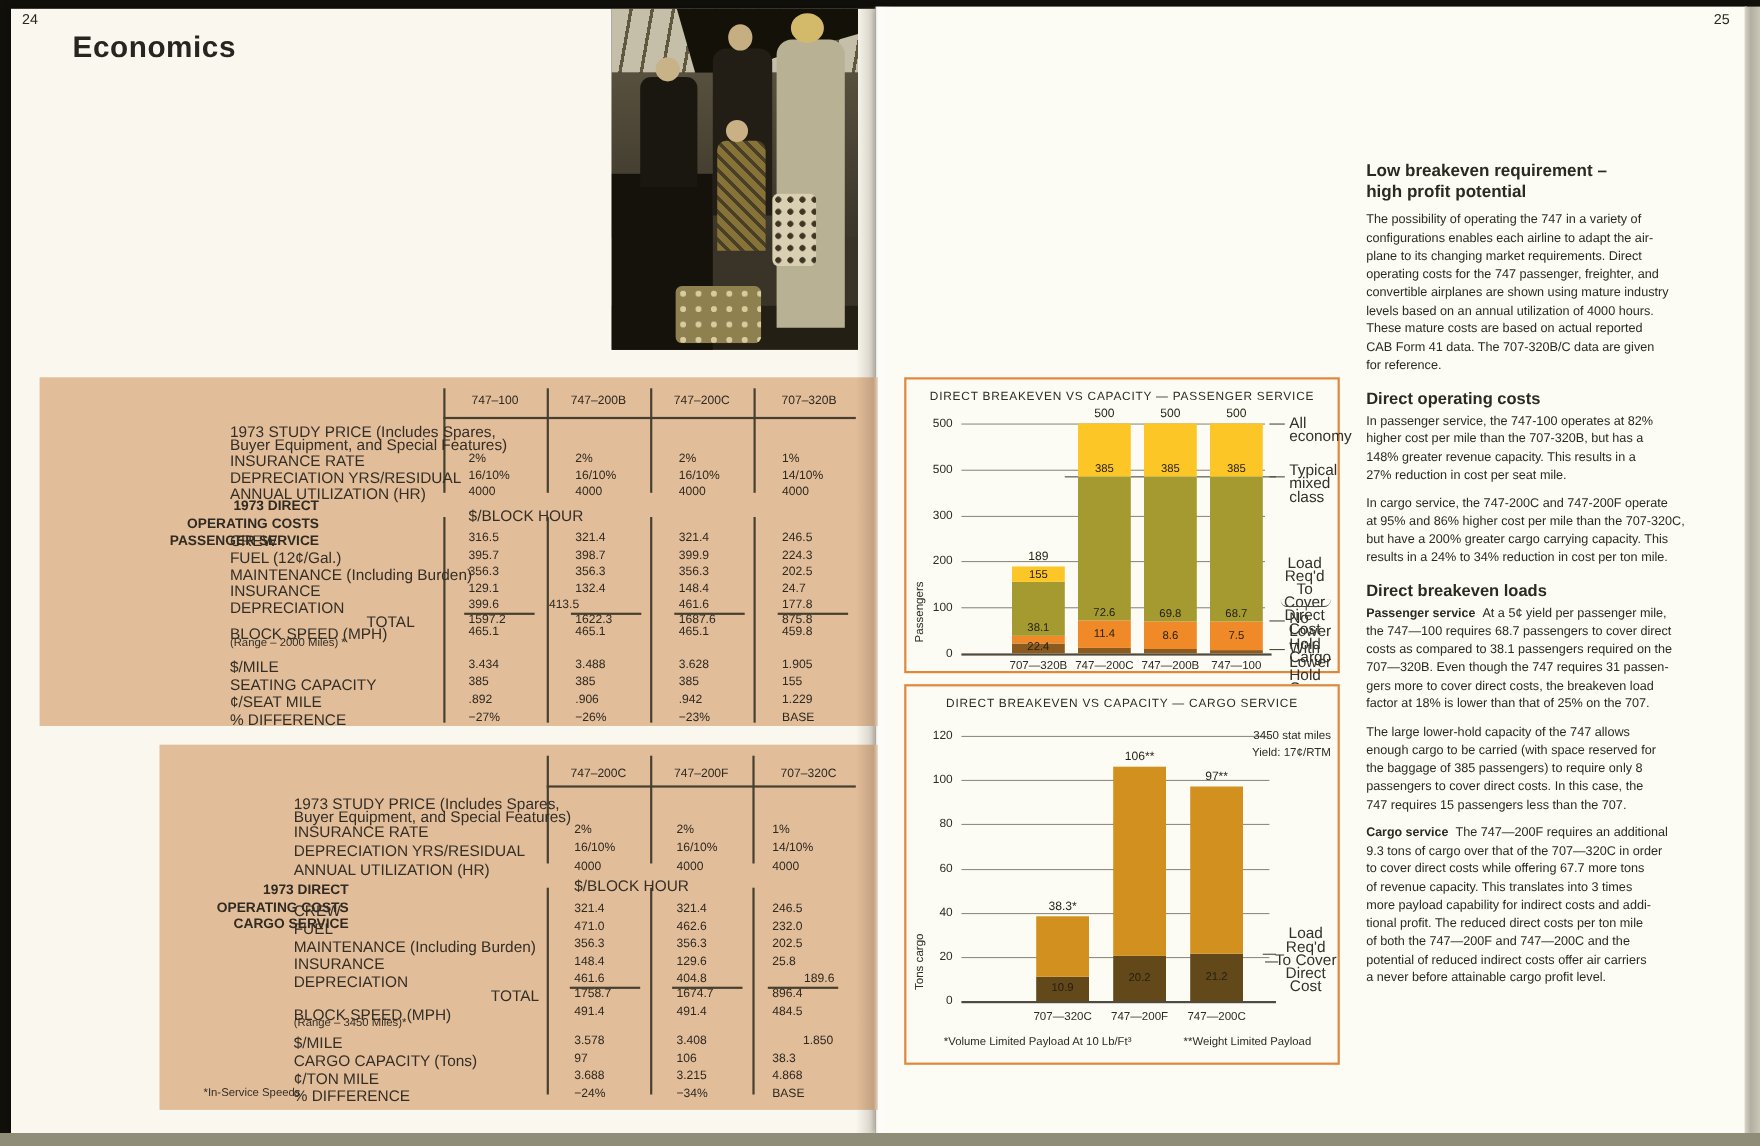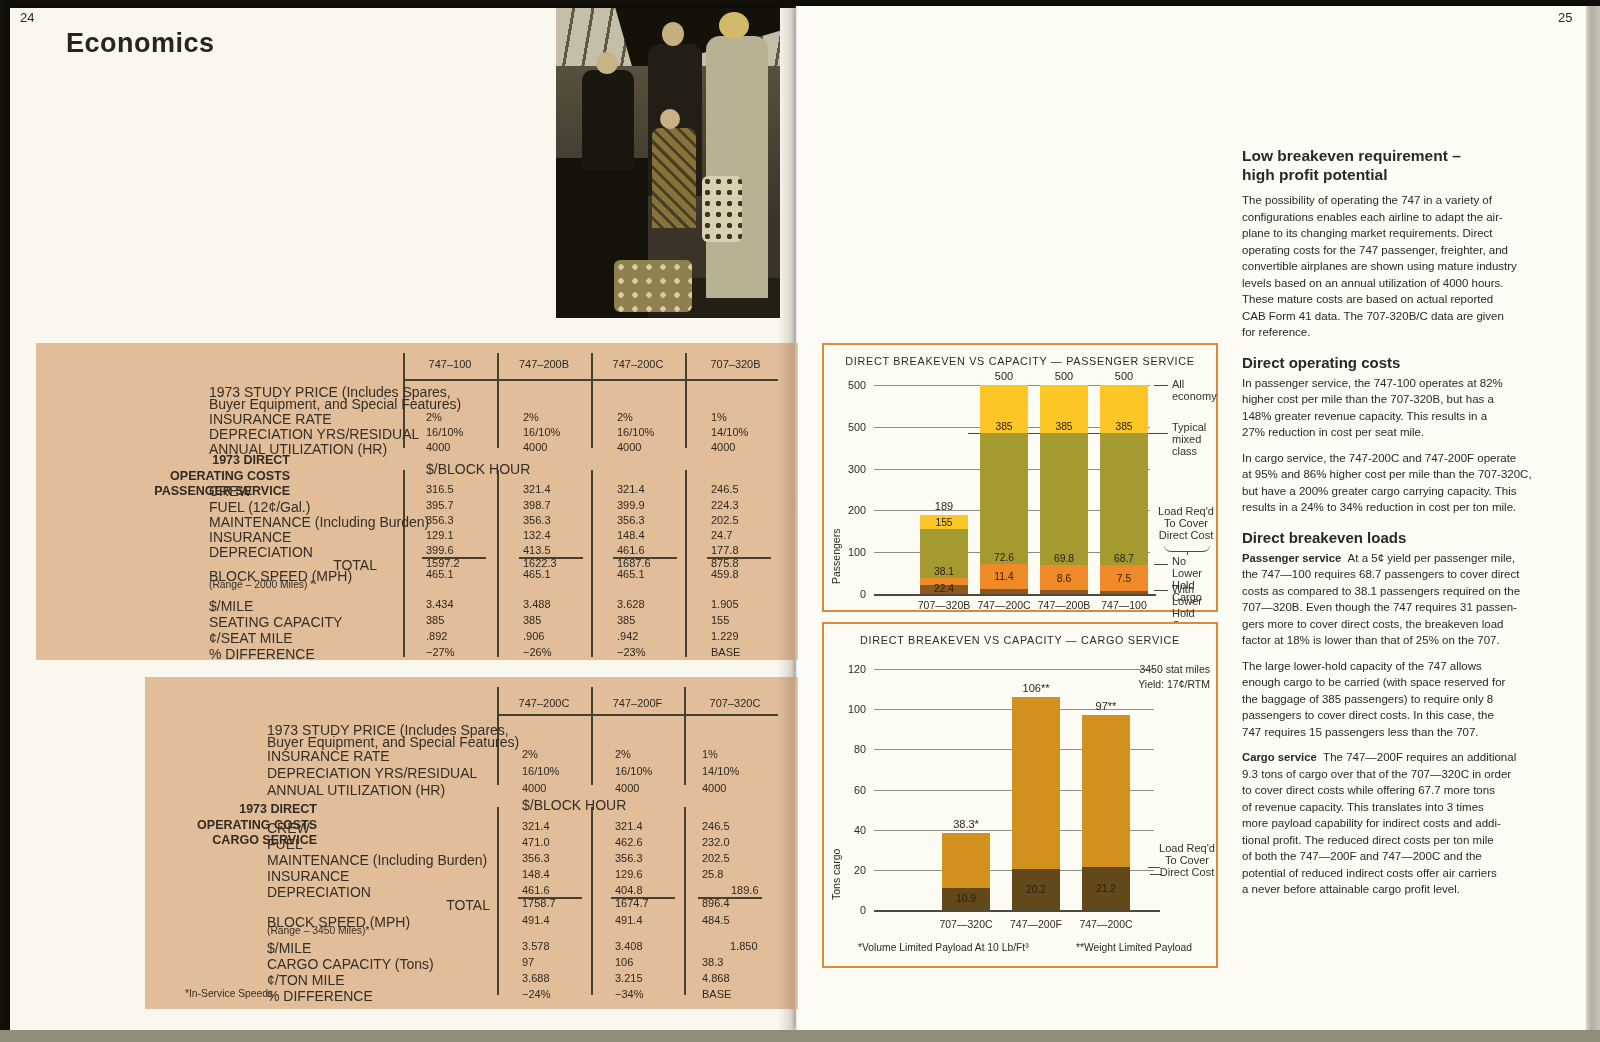--- a/index.html
+++ b/index.html
@@ -54,21 +54,21 @@
   .tfoot{font-size:10.3px;color:#332f26}
 
   
   .chart{position:absolute;background:#fcfbf4;border:2px solid #e0873b;z-index:2}
   .chart div{position:absolute}
   .ctitle{font-size:10.8px;letter-spacing:.7px;text-align:center;color:#2e2b23;width:100%}
   .gline{height:1px;background:#908d81}
   .baseline{height:2px;background:#4e4a3e}
   .ticklab{font-size:10.8px;text-align:right;color:#2e2b23}
   .ylab{font-size:10.5px;color:#2e2b23;writing-mode:vertical-rl;transform:rotate(180deg)}
-  .ann{font-size:11px;line-height:12px;color:#34312a;white-space:pre-line!important}
+  .ann{font-size:14px;line-height:12px;color:#34312a;white-space:pre-line!important}
   .dash{height:1.2px;background:#4e4a3e}
   .brace{border-bottom:1.2px solid #4e4a3e;border-bottom-left-radius:7px;border-bottom-right-radius:7px;height:6px}
   .brace-tick{width:1.2px;height:4px;background:#4e4a3e}
   .barseg{z-index:2}
   .toplab{font-size:11px;color:#241f12;text-align:center;z-index:4}
   .seglab{font-size:10.3px;color:#241f12;text-align:center;z-index:4}
   .xcat{font-size:10.5px;text-align:center;color:#2e2b23}
   .cnote{font-size:10.5px;line-height:15px;text-align:right;color:#2e2b23;white-space:pre-line!important}
   .cfoot{font-size:10.3px;color:#2e2b23;white-space:nowrap}
 
@@ -161,21 +161,21 @@
     <div class="tval" style="left: 581px; top: 171px;">356.3</div>
     <div class="tval" style="left: 675px; top: 171px;">202.5</div>
     <div class="tlabel" style="left: 173px; top: 186px;">INSURANCE</div>
     <div class="tval" style="left: 390px; top: 186px;">129.1</div>
     <div class="tval" style="left: 487px; top: 186px;">132.4</div>
     <div class="tval" style="left: 581px; top: 186px;">148.4</div>
     <div class="tval" style="left: 675px; top: 186px;">24.7</div>
     <div class="tlabel" style="left: 173px; top: 201px;">DEPRECIATION</div>
     <div class="tval" style="left: 390px; top: 201px;">399.6</div>
     <div class="sumline" style="left: 386px; top: 214px; width: 64px;"></div>
-    <div class="tval" style="left: 487px; top: 201px;">413.5</div>
+    <div class="tval" style="left: 463px; top: 201px;">413.5</div>
     <div class="sumline" style="left: 483px; top: 214px; width: 64px;"></div>
     <div class="tval" style="left: 581px; top: 201px;">461.6</div>
     <div class="sumline" style="left: 577px; top: 214px; width: 64px;"></div>
     <div class="tval" style="left: 675px; top: 201px;">177.8</div>
     <div class="sumline" style="left: 671px; top: 214px; width: 64px;"></div>
     <div class="tlabel" style="left: 173px; top: 214px; width: 168px; text-align: right;">TOTAL</div>
     <div class="tval" style="left: 390px; top: 214px;">1597.2</div>
     <div class="tval" style="left: 487px; top: 214px;">1622.3</div>
     <div class="tval" style="left: 581px; top: 214px;">1687.6</div>
     <div class="tval" style="left: 675px; top: 214px;">875.8</div>

